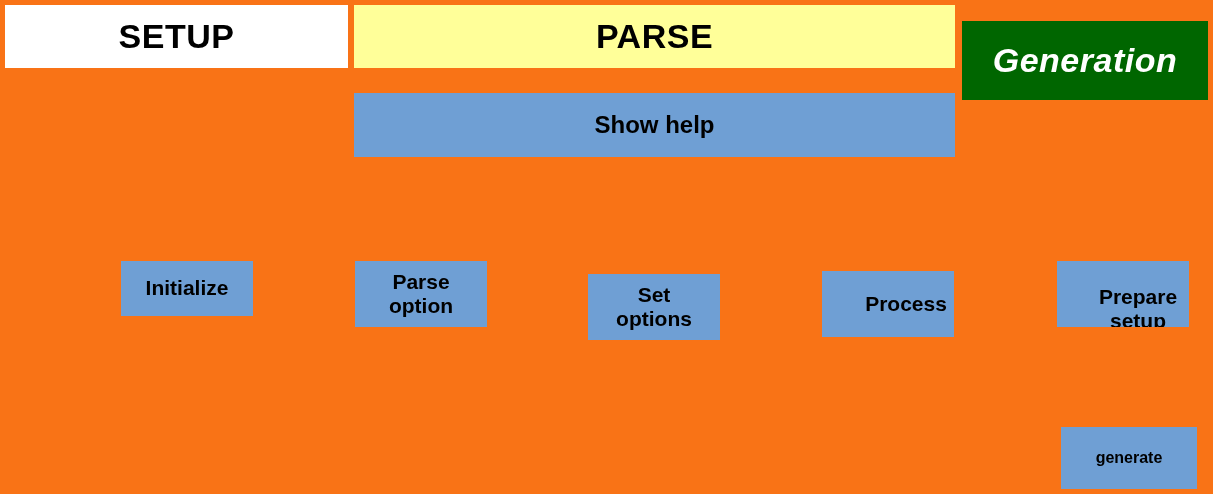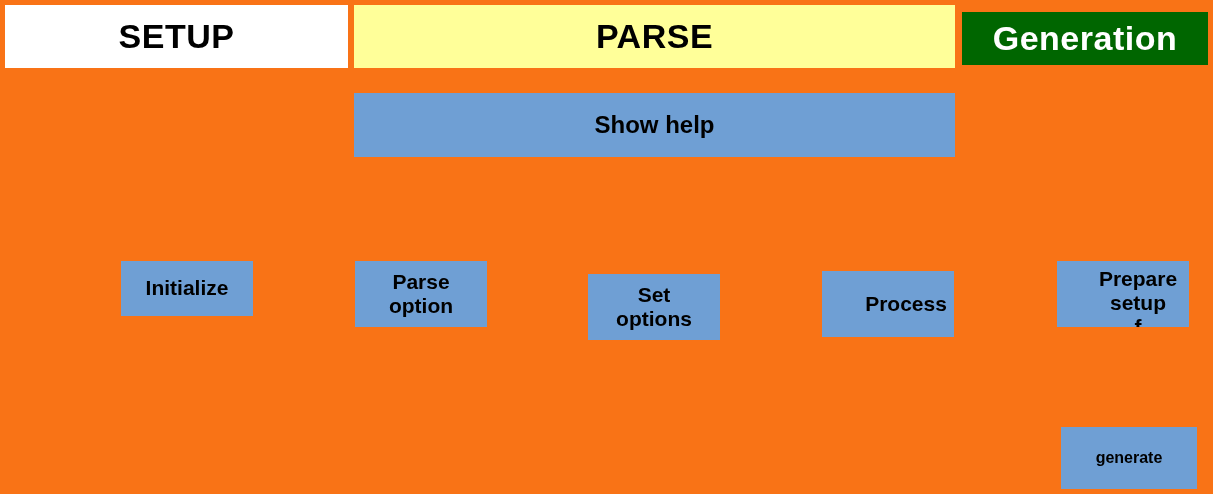--- a/index.html
+++ b/index.html
@@ -75,21 +75,21 @@
 <div id="canvas">
 
   <div class="node phase phase-setup" style="left:5px; top:5px; width:343px; height:63px;">
     <span>SETUP</span>
   </div>
 
   <div class="node phase phase-parse" style="left:354px; top:5px; width:601px; height:63px;">
     <span>PARSE</span>
   </div>
 
-  <div class="node phase phase-generation" style="left:962px; top:12px; width:246px; height:53px;">
+  <div class="node phase phase-generation" style="left:962px; top:21px; width:246px; height:79px;font-style:italic;">
     <span>Generation</span>
   </div>
 
   <div class="node proc proc-wide" style="left:354px; top:93px; width:601px; height:64px;">
     <span class="label-stack">
       <span class="ln">Show help</span>
     </span>
   </div>
 
   <div class="node proc" style="left:121px; top:261px; width:132px; height:55px;">
@@ -112,21 +112,21 @@
     </span>
   </div>
 
   <div class="node proc" style="left:822px; top:271px; width:132px; height:66px;padding-left:36px;">
     <span class="label-stack">
       <span class="ln">Process</span>
     </span>
   </div>
 
   <div class="node proc" style="left:1057px; top:261px; width:132px; height:66px; align-items:flex-start;">
-    <span class="label-stack" style="padding-top:6px;margin-left:30px;">
+    <span class="label-stack" style="padding-top:24px;margin-left:30px;">
       <span class="ln">Prepare</span>
       <span class="ln">setup</span>
       <span class="ln">f</span>
     </span>
   </div>
 
   <div class="node proc proc-small" style="left:1061px; top:427px; width:136px; height:62px;">
     <span class="label-stack">
       <span class="ln">generate</span>
     </span>

